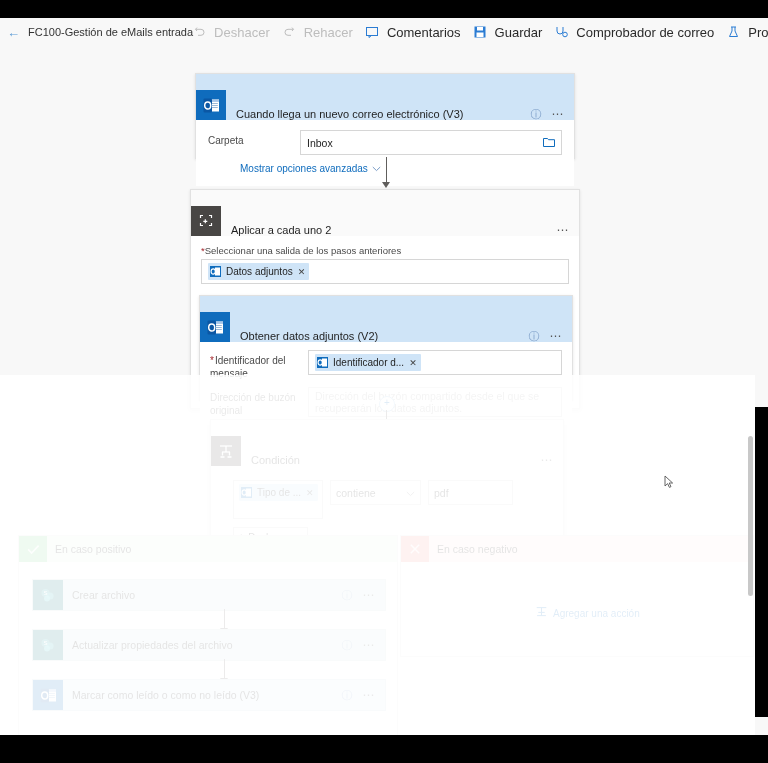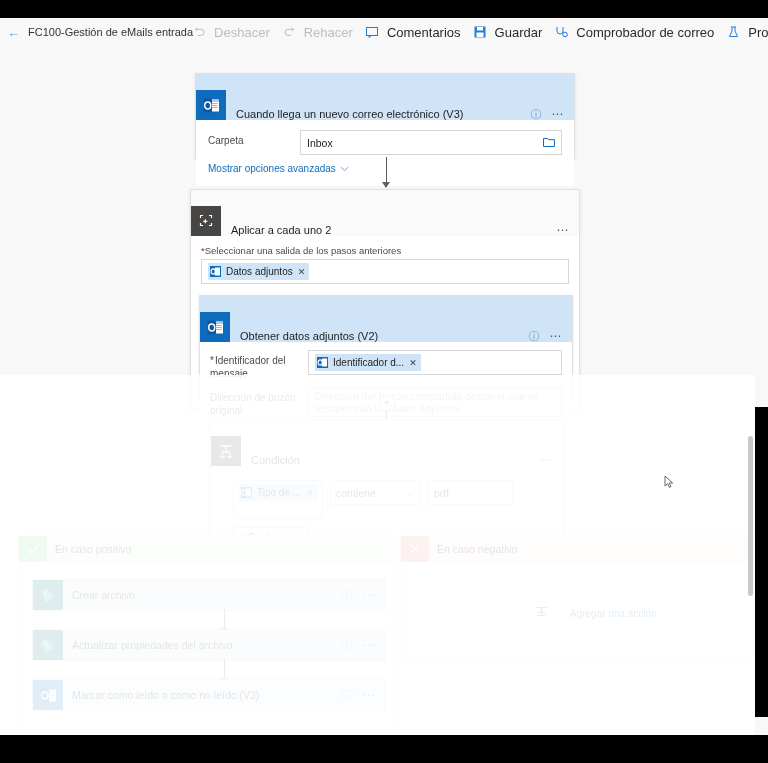--- a/index.html
+++ b/index.html
@@ -100,21 +100,21 @@
     display:inline-flex;align-items:center;gap:5px;
     background:#cfe4f7;border-radius:1px;
     padding:1px 4px 1px 2px;height:15px;
     font-size:10px;color:#1f1f1f;white-space:nowrap;
   }
   .token .tok-ico{width:11px;height:11px;display:block;}
   .token .tok-x{color:#444;font-size:9px;cursor:pointer;}
 
   .linklike{
     color:#0f6cbd;font-size:10px;cursor:pointer;
-    display:inline-flex;align-items:center;gap:4px;
+    display:inline-flex;align-items:center;gap:4px;margin-left:32px;
   }
 
   
   .conn{position:absolute;width:1px;background:#605e5c;}
   .arrowhead{
     position:absolute;width:0;height:0;
     border-left:4px solid transparent;border-right:4px solid transparent;
     border-top:6px solid #605e5c;
   }
   .plusnode{
@@ -142,21 +142,21 @@
   
   .astrip{
     position:absolute;height:30px;display:flex;align-items:center;
     background:#d9e8f2;border:1px solid #cfdce6;
   }
   .astrip.sp{background:#d6e6e8;border-color:#c8dcde;}
   .astrip .a-ico{width:30px;height:30px;flex:0 0 30px;display:flex;align-items:center;justify-content:center;}
   .astrip .a-title{font-size:10.5px;color:#1f1f1f;margin-left:9px;white-space:nowrap;}
 
   .addaction{
-    position:absolute;display:flex;align-items:center;gap:22px;
+    position:absolute;display:flex;align-items:center;gap:5px;
     color:#0f6cbd;font-size:10px;cursor:pointer;
   }
 
   
   #overlay-panel{
     position:absolute;left:0;top:357px;width:755px;height:360px;
     background:rgba(255,255,255,0.88);
     pointer-events:none;
   }
   #right-black{

